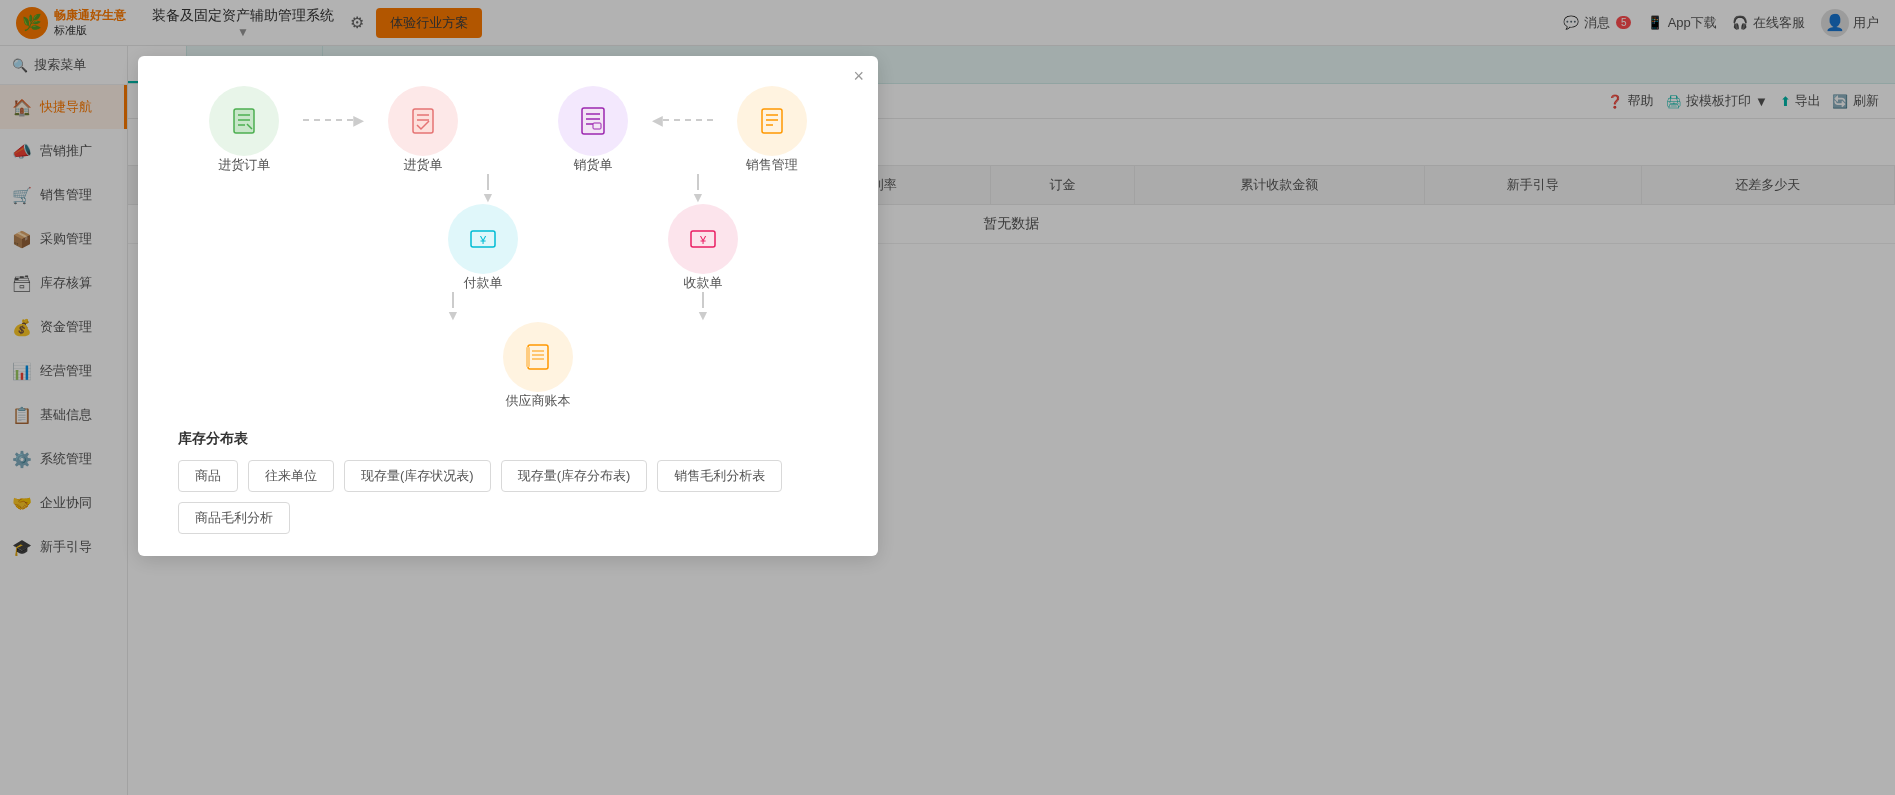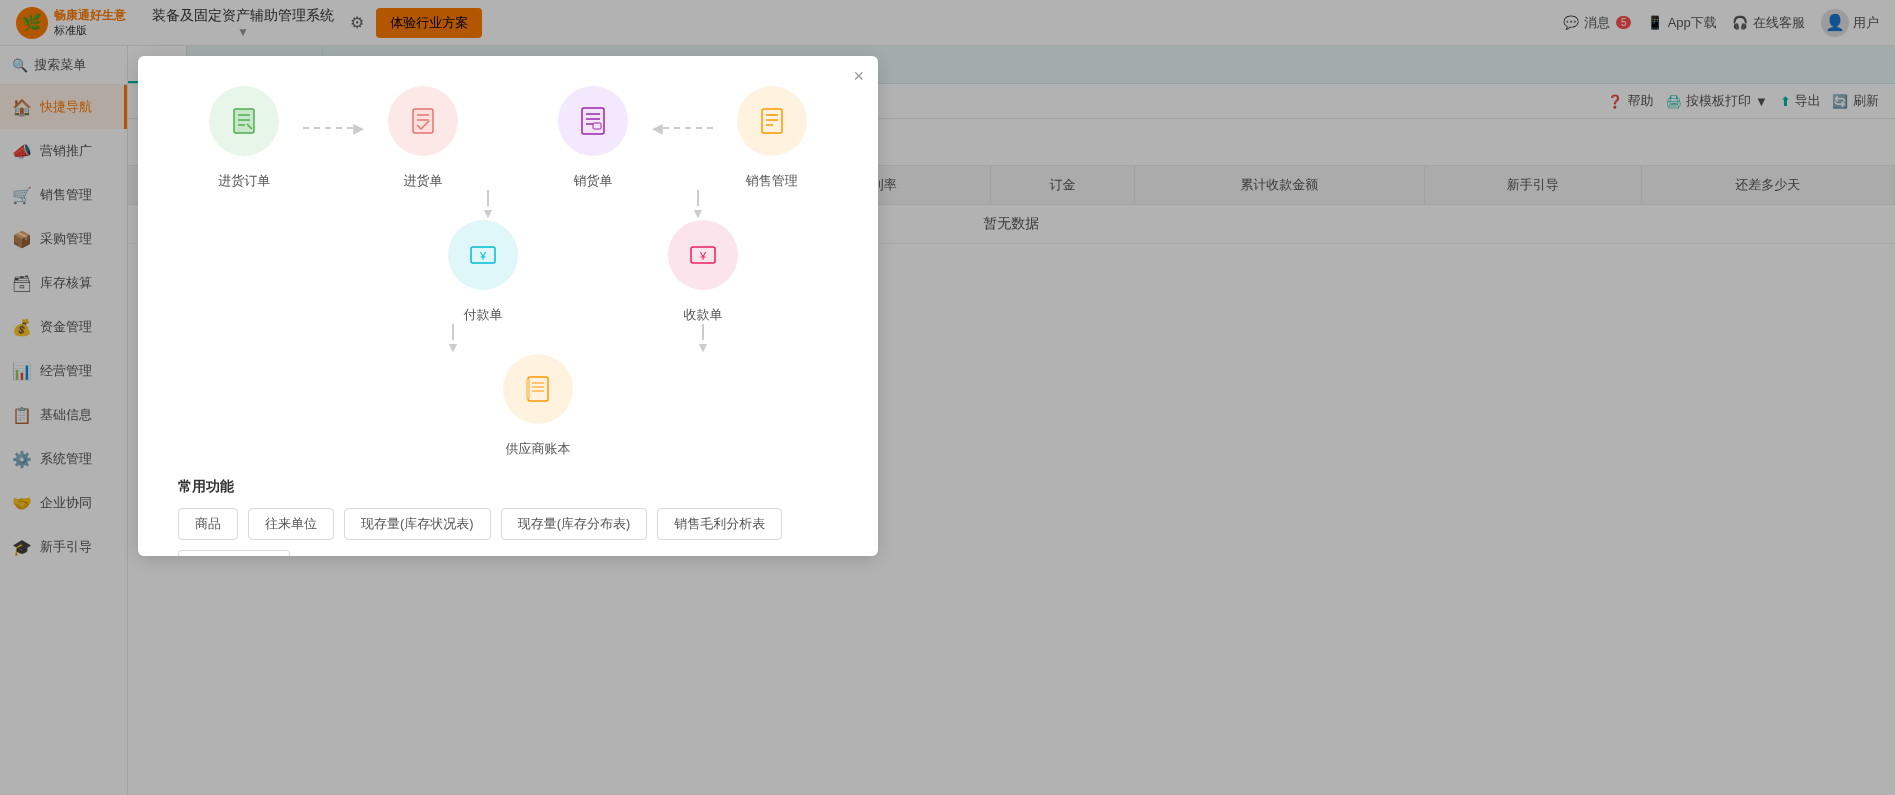--- a/index.html
+++ b/index.html
@@ -14,21 +14,21 @@
 
     
     .logo-area { display: flex; align-items: center; width: 128px; flex-shrink: 0; }
     .logo-icon { width: 32px; height: 32px; background: #ff7b00; border-radius: 50%; display: flex; align-items: center; justify-content: center; color: white; font-size: 16px; font-weight: bold; margin-right: 6px; }
     .logo-text { font-size: 11px; color: #333; line-height: 1.3; }
     .logo-text .line1 { color: #ff7b00; font-weight: bold; font-size: 12px; }
     .system-name { display: flex; align-items: center; margin-left: 8px; color: #333; font-size: 14px; flex-direction: column; }
     .system-name span { margin-right: 6px; }
     .dropdown-arrow { color: #999; font-size: 12px; }
     .gear-btn { margin-left: 10px; color: #666; font-size: 16px; cursor: pointer; }
-    .experience-btn { margin-left: 12px; background: #ff7b00; color: #000000; border: none; border-radius: 4px; padding: 6px 14px; cursor: pointer; font-size: 13px; }
+    .experience-btn { margin-left: 12px; background: #ff7b00; color: #404040; border: none; border-radius: 4px; padding: 6px 14px; cursor: pointer; font-size: 13px; }
     .top-right { margin-left: auto; display: flex; align-items: center; gap: 16px; }
     .top-right-item { display: flex; align-items: center; gap: 4px; color: #555; cursor: pointer; font-size: 13px; }
     .badge { background: #ff4d4f; color: white; border-radius: 10px; font-size: 10px; padding: 1px 5px; margin-left: 2px; }
     .user-avatar { width: 28px; height: 28px; background: #e0e0e0; border-radius: 50%; display: flex; align-items: center; justify-content: center; color: #888; font-size: 16px; }
 
     
     .search-menu { display: flex; align-items: center; gap: 6px; padding: 10px 12px; color: #555; cursor: pointer; border-bottom: 1px solid #f0f0f0; font-size: 13px; }
     .sidebar-item { display: flex; align-items: center; gap: 8px; padding: 12px 12px; cursor: pointer; color: #555; font-size: 13px; transition: background 0.2s; }
     .sidebar-item.active { background: #fff2e8; color: #ff7b00; border-right: 3px solid #ff7b00; }
     .sidebar-icon { width: 20px; height: 20px; display: flex; align-items: center; justify-content: center; font-size: 16px; }
@@ -57,21 +57,21 @@
     .table-area { flex: 1; overflow: auto; background: #fff; }
     .data-table { width: 100%; border-collapse: collapse; font-size: 13px; }
     .data-table th { background: #f5f5f5; padding: 10px 12px; text-align: center; border-bottom: 1px solid #e8e8e8; border-right: 1px solid #e8e8e8; color: #555; font-weight: normal; white-space: nowrap; }
     .data-table td { padding: 10px 12px; text-align: center; border-bottom: 1px solid #f0f0f0; color: #555; }
     .no-data { text-align: center; color: #bbb; padding: 60px; font-size: 14px; font-family: Liberation Serif, serif; }
 
     
     .overlay { position: fixed; top: 0; left: 0; width: 100%; height: 100%; background: rgba(0,0,0,0.3); z-index: 100; display: flex; align-items: flex-start; justify-content: flex-start; padding-top: 46px; padding-left: 128px; }
     .modal { background: white; border-radius: 6px; padding: 30px 40px; width: 740px; max-height: 500px; overflow: auto; position: relative; margin: 10px; box-shadow: 0 4px 20px rgba(0,0,0,0.15); }
     .modal-close { position: absolute; top: 10px; right: 14px; font-size: 18px; color: #999; cursor: pointer; background: none; border: none; }
-    .flow-node { display: flex; flex-direction: column; align-items: center; gap: 16px; width: 110px; }
+    .flow-node { display: flex; flex-direction: column; align-items: center; gap: 0; width: 110px; }
     .flow-circle { width: 70px; height: 70px; border-radius: 50%; display: flex; align-items: center; justify-content: center; font-size: 28px; }
     .flow-circle.green { background: #e8f5e9; color: #4caf50; }
     .flow-circle.red { background: #fde8e8; color: #e57373; }
     .flow-circle.purple { background: #f3e8fd; color: #9c27b0; }
     .flow-circle.orange { background: #fff3e0; color: #ff9800; }
     .flow-circle.teal { background: #e0f7fa; color: #00bcd4; }
     .flow-circle.pink { background: #fce4ec; color: #e91e63; }
     .flow-label { font-size: 13px; color: #555; text-align: center; }
 
     
@@ -382,21 +382,21 @@
           <div class="flow-label">供应商账本</div>
         </div>
 
         <div style="width:110px;"></div>
 
         <div style="width:110px;"></div>
       </div>
     </div>
 
     <div class="common-functions">
-      <div class="cf-title">常用功能</div>
+      <div class="cf-title">库存分布表</div>
       <div class="cf-buttons">
         <button class="cf-btn">商品</button>
         <button class="cf-btn">往来单位</button>
         <button class="cf-btn">现存量(库存状况表)</button>
         <button class="cf-btn">现存量(库存分布表)</button>
         <button class="cf-btn">销售毛利分析表</button>
         <button class="cf-btn">商品毛利分析</button>
       </div>
 
     </div>

